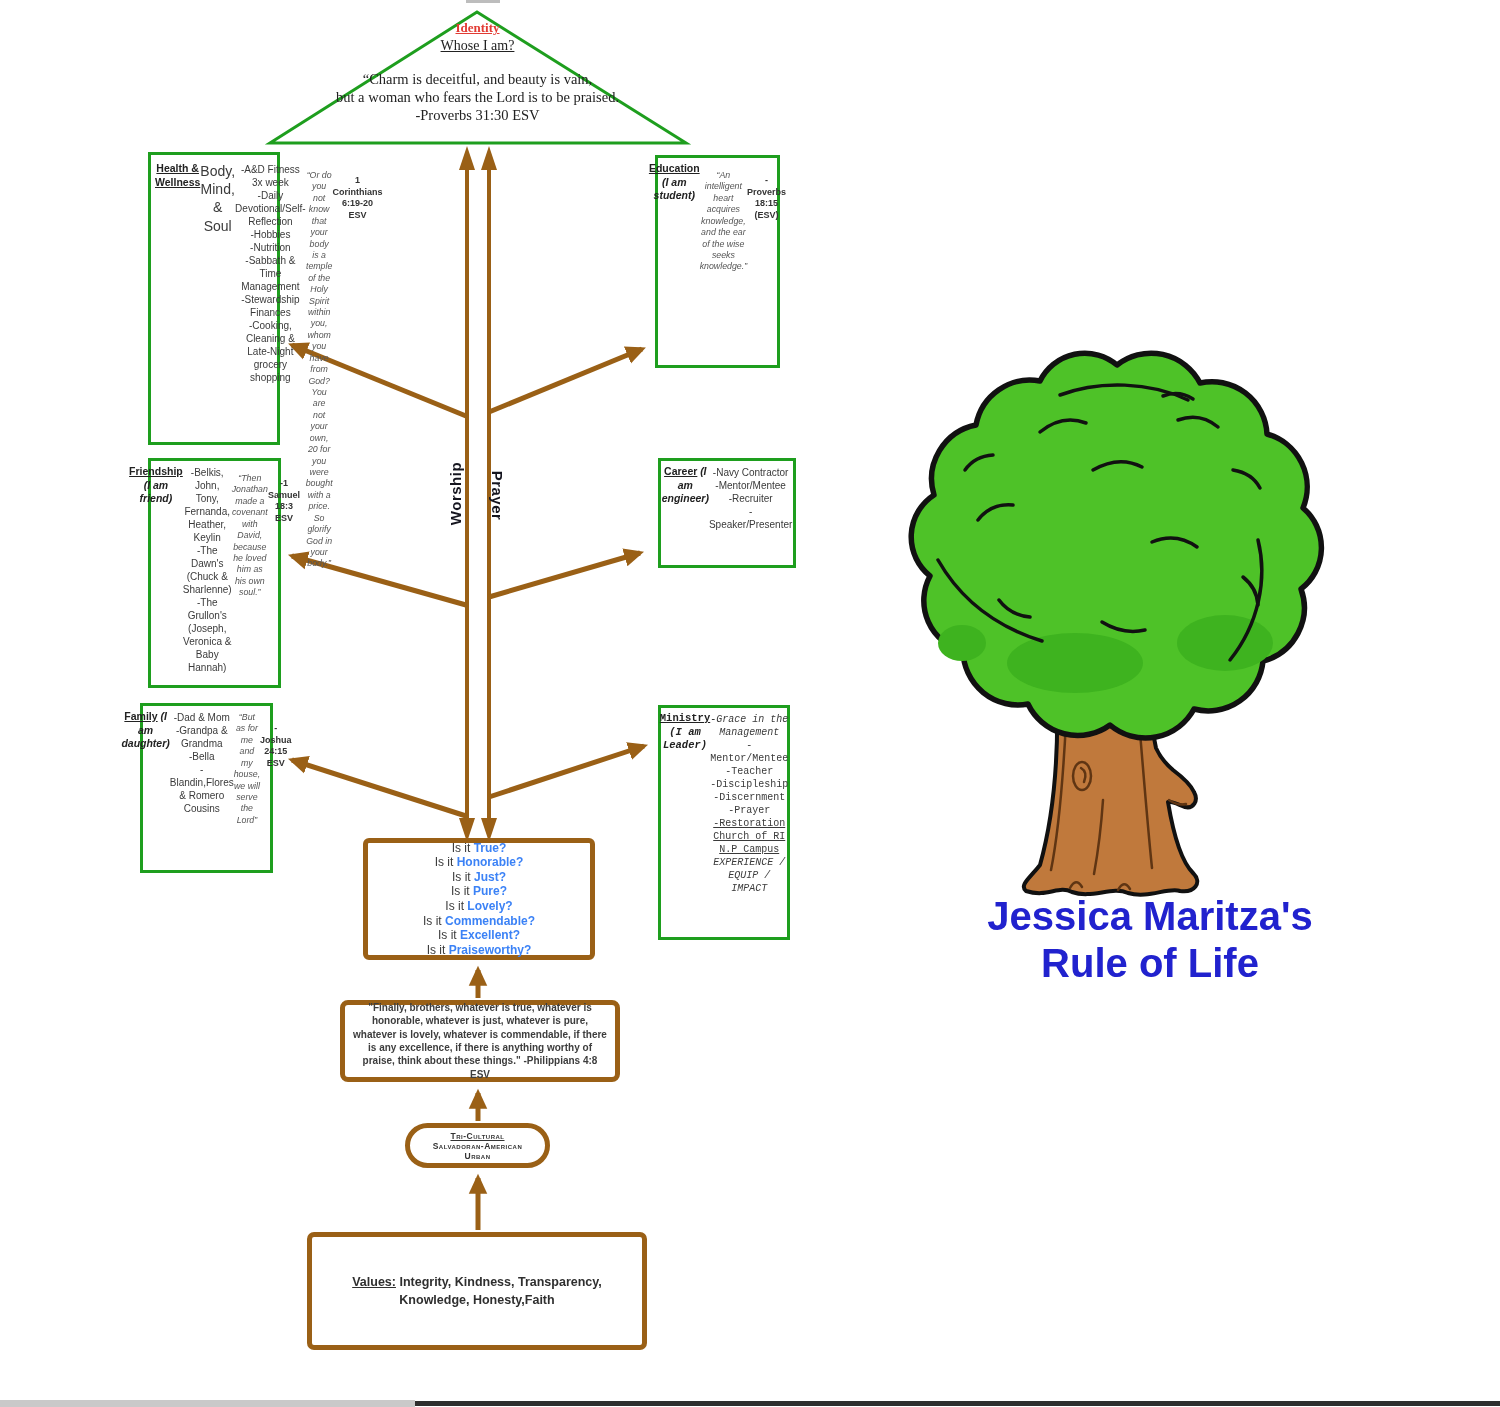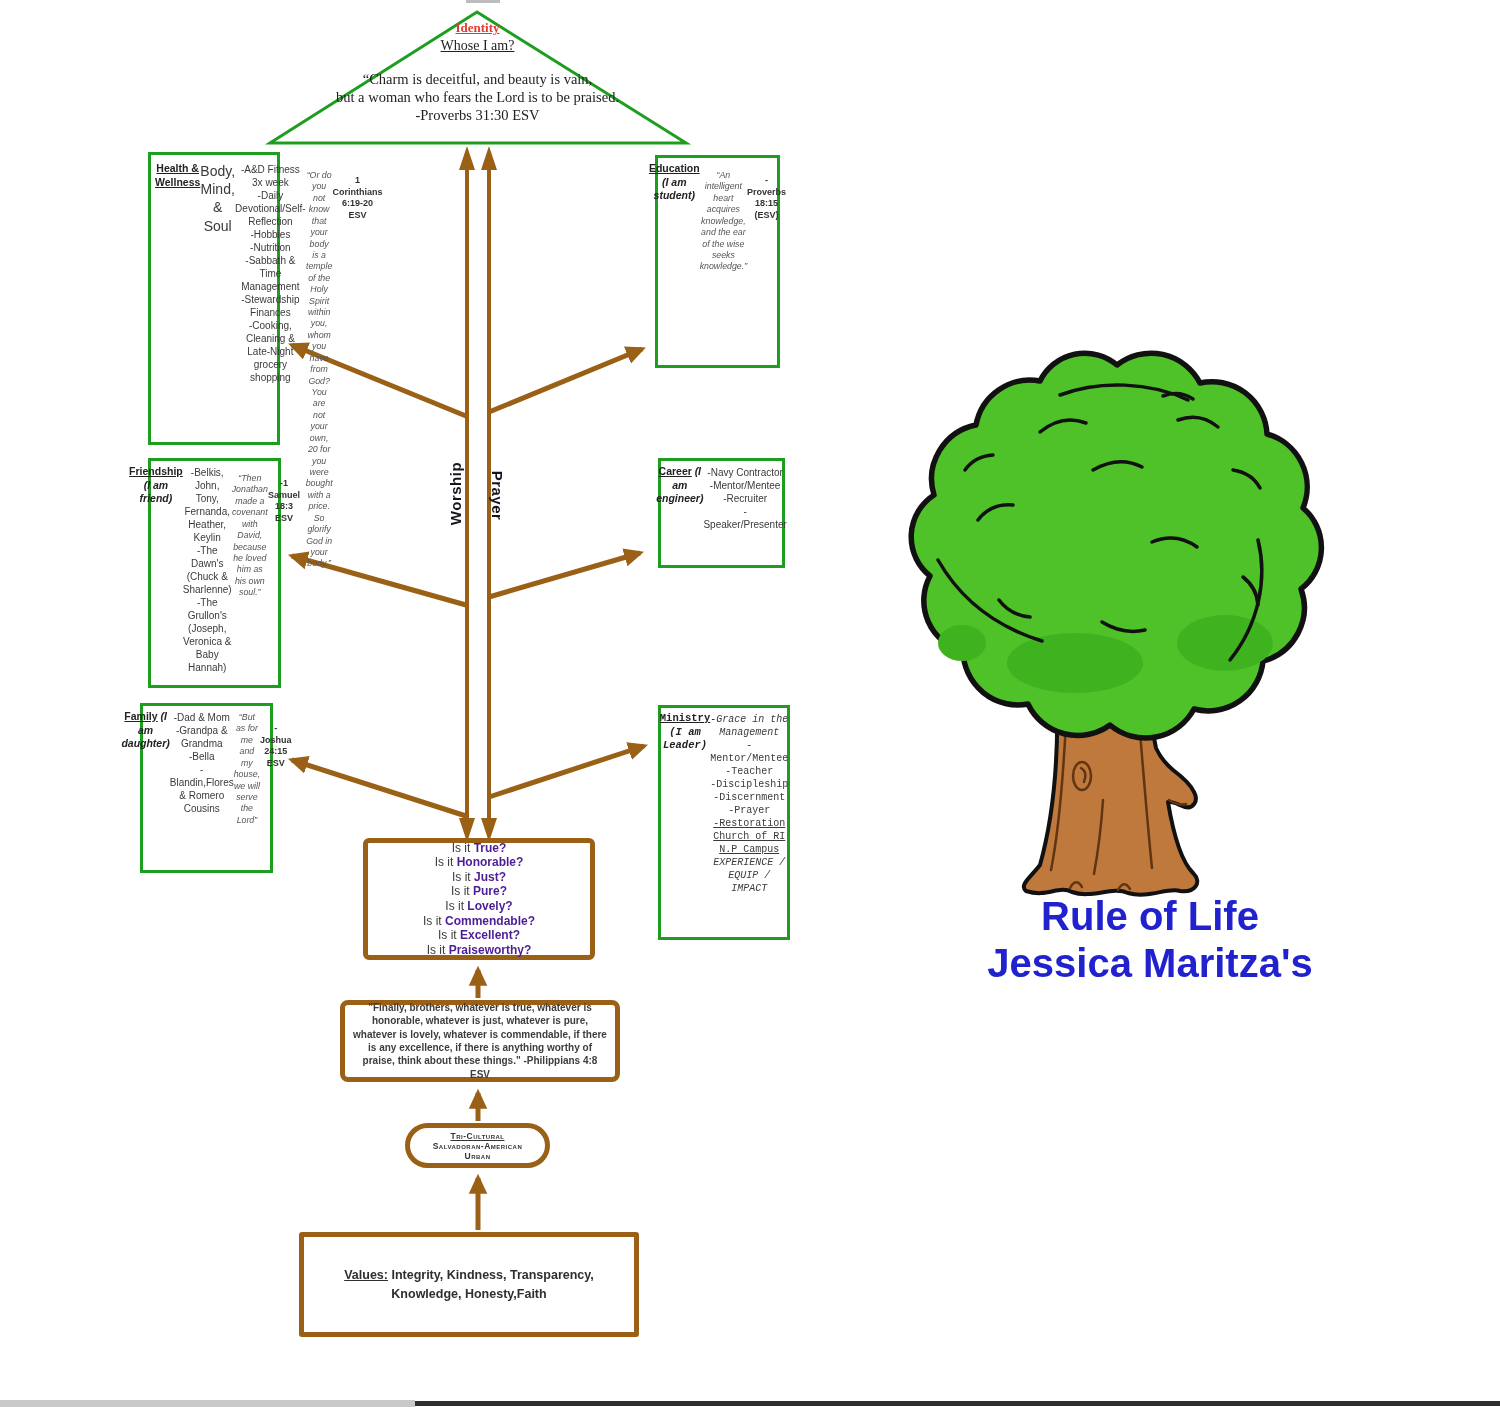--- a/index.html
+++ b/index.html
@@ -39,21 +39,21 @@
   .item{}
   .item.em{font-style:italic;}
   .item.u{text-decoration:underline;}
   .quote{font-style:italic;font-size:8.8px;color:#555;margin-top:8px;line-height:1.3;}
   .qref{font-weight:bold;font-size:9px;color:#333;margin-top:13px;}
 
   
   .bbox{position:absolute;border:5px solid var(--brown);background:#fff;box-sizing:border-box;}
   .qbox{border-radius:6px;display:flex;flex-direction:column;justify-content:center;
         text-align:center;font-size:12px;line-height:1.22;color:#3b3b3b;}
-  .qkey{font-weight:bold;color:#4c1d95;}
+  .qkey{font-weight:bold;color:#3b82f6;}
   .pbox{border-radius:8px;display:flex;align-items:center;text-align:center;
         font-size:10px;font-weight:bold;color:#3d3d3d;line-height:1.34;padding:4px 8px;}
   .stadium{border-radius:23px;display:flex;flex-direction:column;justify-content:center;
         text-align:center;font-size:8.5px;font-weight:bold;letter-spacing:.5px;color:#333;
         font-variant:small-caps;}
   .stadium .u1{text-decoration:underline;}
   .vbox{border-radius:3px;display:flex;align-items:center;justify-content:center;
         text-align:center;font-size:12.5px;font-weight:bold;color:#2f2f2f;line-height:1.45;
         padding:0 12px;}
   .vlabel{text-decoration:underline;}
@@ -179,21 +179,21 @@
     <div class="items">
 
     <div class="item">-Belkis, John, Tony, Fernanda, Heather, Keylin</div>
         <div class="item">-The Dawn's (Chuck &amp; Sharlenne)</div>
         <div class="item">-The Grullon's (Joseph, Veronica &amp; Baby Hannah)</div>
       </div>
     <div class="quote">“Then Jonathan made a covenant with David, because he loved him as his own soul.”</div>
     <div class="qref">-1 Samuel 18:3 ESV</div>
   </div>
 
-  <div class="gbox" style="left:658px;top:458px;width:127px;height:110px;">
+  <div class="gbox" style="left:658px;top:458px;width:138px;height:110px;">
     <div><span class="ttl">Career</span> <span class="sfx">(I am engineer)</span></div>
     <div class="items">
 
     <div class="item">-Navy Contractor</div>
         <div class="item">-Mentor/Mentee</div>
         <div class="item">-Recruiter</div>
         <div class="item">-Speaker/Presenter</div>
       </div>
   </div>
 
@@ -242,22 +242,22 @@
   <div class="bbox pbox" style="left:340px;top:1000px;width:280px;height:82px;">
     <div>"Finally, brothers, whatever is true, whatever is honorable, whatever is just, whatever is pure, whatever is lovely, whatever is commendable, if there is any excellence, if there is anything worthy of praise, think about these things." -Philippians 4:8 ESV</div>
   </div>
 
   <div class="bbox stadium" style="left:405px;top:1123px;width:145px;height:45px;">
     <div class="u1">Tri-Cultural</div>
     <div>Salvadoran-American</div>
     <div>Urban</div>
   </div>
 
-  <div class="bbox vbox" style="left:299px;top:1232px;width:340px;height:105px;">
+  <div class="bbox vbox" style="left:307px;top:1232px;width:340px;height:118px;border-radius:7px;">
     <div><span class="vlabel">Values:</span><span> Integrity, Kindness, Transparency, Knowledge, Honesty,Faith</span></div>
   </div>
 
   <div class="big-title">
+    <div>Jessica Maritza's</div>
     <div>Rule of Life</div>
-    <div>Jessica Maritza's</div>
   </div>
 
 </div>
 
 </body></html>

